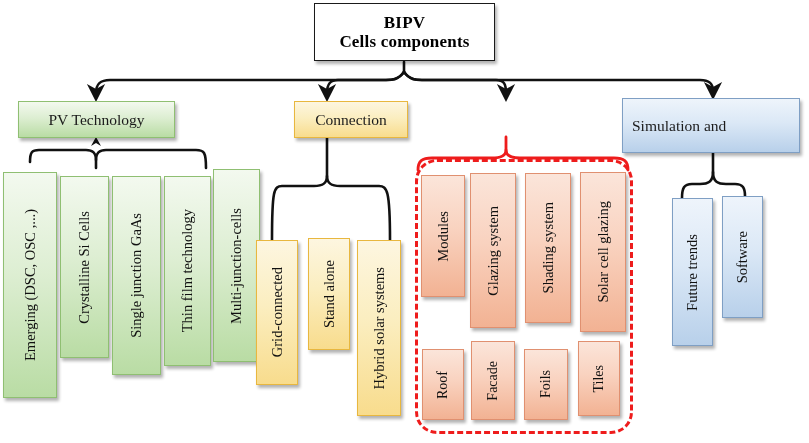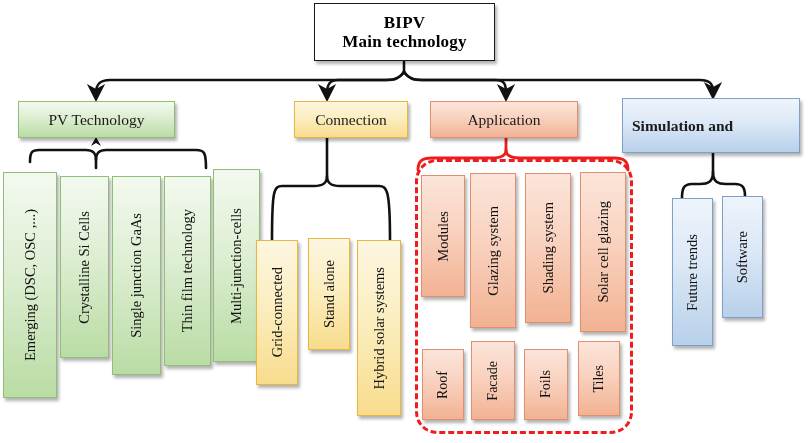--- a/index.html
+++ b/index.html
@@ -61,21 +61,20 @@
     font-size:14.5px;
     color:#111;
     white-space:nowrap;
     padding:4px 0;
   }
   .vert.small{font-size:14px;}
   .lvl2.multiline{
     justify-content:flex-start;
     text-align:left;
     padding-left:9px;
-    font-weight:bold;
   }
   .dashed-region{
     position:absolute;
     border:3px dashed #ee1c1c;
     border-radius:22px;
     box-sizing:border-box;
     background:transparent;
     box-shadow:none;
   }
   .root-title{display:block;}
@@ -126,35 +125,32 @@
     <g fill="#111">
       <polygon points="96,137 91,146 96,143 101,146"></polygon>
     </g>
   </svg>
 
   <div class="dashed-region" style="left:415px;top:159px;width:218px;height:275px;"></div>
 
   <div class="node root" style="left:314px;top:3px;width:181px;height:58px;">
     <div>
       <span class="root-title">BIPV</span>
-      <span class="root-title">Main technology</span>
+      <span class="root-title">Cells components</span>
     </div>
   </div>
 
   <div class="node lvl2 green" style="left:18px;top:101px;width:157px;height:37px;">
     <span>PV Technology</span>
   </div>
 
   <div class="node lvl2 yellow" style="left:270px;top:101px;width:114px;height:37px;margin-left:24px;">
     <span>Connection</span>
   </div>
 
-  <div class="node lvl2 orange" style="left:430px;top:101px;width:148px;height:37px;">
-    <span>Application</span>
-  </div>
 
   <div class="node lvl2 blue multiline" style="left:622px;top:98px;width:178px;height:55px;">
     <div>
       <div>Simulation and</div>
     </div>
   </div>
 
   <div class="node lvl2 green" style="left:3px;top:172px;width:54px;height:226px;">
     <span class="vert">Emerging (DSC, OSC ,...)</span>
   </div>

